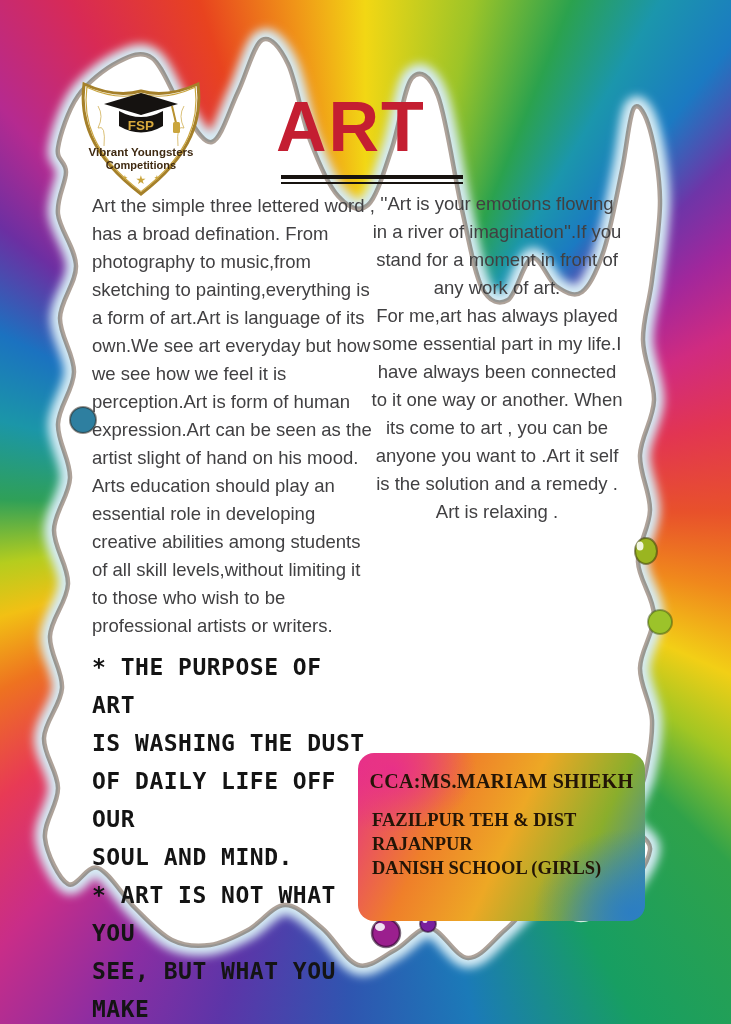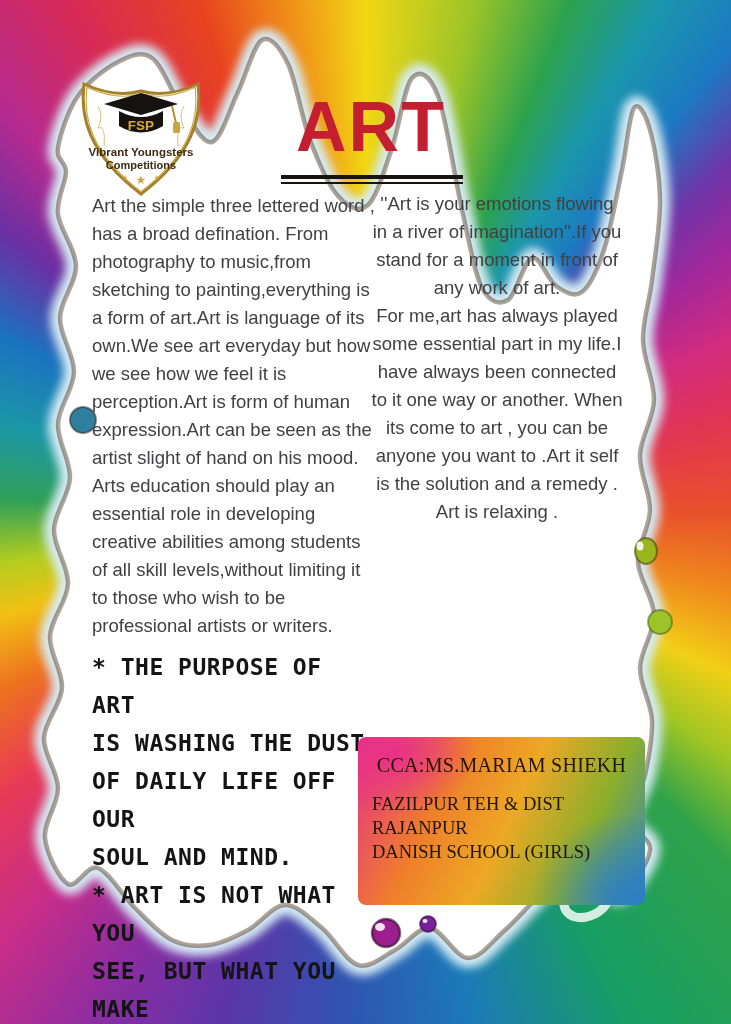--- a/index.html
+++ b/index.html
@@ -17,21 +17,21 @@
       #1b7ab8 168deg,#2f55b0 182deg,#5c35a8 196deg,#8c2da2 208deg,#c92d88 220deg,
       #e83a55 232deg,#ee7220 244deg,#f2c014 254deg,#b5cd1e 262deg,#2fa058 272deg,
       #1b96a8 284deg,#1b72c0 296deg,#6c2fa2 308deg,#b52a90 318deg,#d82a55 330deg,
       #e8431f 342deg,#f09418 352deg,#f2d714 360deg);
   }
   .blob-svg{position:absolute;inset:0;}
   
   .logo{position:absolute;left:72px;top:68px;width:138px;height:132px;}
   
   .title{
-    position:absolute;left:276px;top:92px;width:190px;text-align:center;
+    position:absolute;left:276px;top:92px;width:190px;
     font-weight:900;font-size:70px;letter-spacing:2px;color:#c41e31;
     font-family:"Liberation Sans",sans-serif;line-height:1;
   }
   .title-underline{position:absolute;left:281px;top:175px;width:182px;}
   .title-underline .l1{border-top:4px solid #17130f;margin-bottom:3px;}
   .title-underline .l2{border-top:2.5px solid #17130f;}
   
   .pre{white-space:pre-line;}
   .col-left{position:absolute;left:92px;top:192px;width:286px;}
   .col-right{position:absolute;left:363px;top:190px;width:268px;text-align:center;}
@@ -42,27 +42,27 @@
   .marker-text{
     margin-top:8px;font-family:"DejaVu Sans Mono",monospace;font-weight:bold;
     font-size:23px;line-height:38px;letter-spacing:0.5px;color:#141414;
   }
   .quote-text{
     margin-top:10px;font-family:"DejaVu Sans",sans-serif;font-weight:bold;
     font-variant:small-caps;font-size:21px;line-height:35px;color:#161616;
   }
   
   .info-box{
-    position:absolute;left:358px;top:737px;width:287px;height:168px;
-    border-radius:8px;
+    position:absolute;left:358px;top:753px;width:287px;height:168px;
+    border-radius:16px;
     background:
       radial-gradient(120px 90px at 12% 10%, rgba(232,45,140,.9), rgba(232,45,140,0) 70%),
       radial-gradient(140px 120px at 95% 95%, rgba(43,125,196,.95), rgba(43,125,196,0) 70%),
       linear-gradient(115deg,#e62f8a 0%,#ef7f2a 30%,#eda825 52%,#8aae2c 76%,#2f86c2 100%);
-    color:#231506;font-family:"Liberation Serif",serif;font-weight:400;
+    color:#231506;font-family:"Liberation Serif",serif;font-weight:700;
   }
   .info-cca{margin-top:17px;text-align:center;font-size:20px;letter-spacing:0.3px;}
   .info-school{margin-top:15px;margin-left:14px;font-size:18.5px;line-height:24px;}
   .info-site{margin-top:13px;margin-left:14px;font-size:23px;letter-spacing:0.6px;}
 </style>
 </head>
 <body>
 
 <div class="poster">
 

